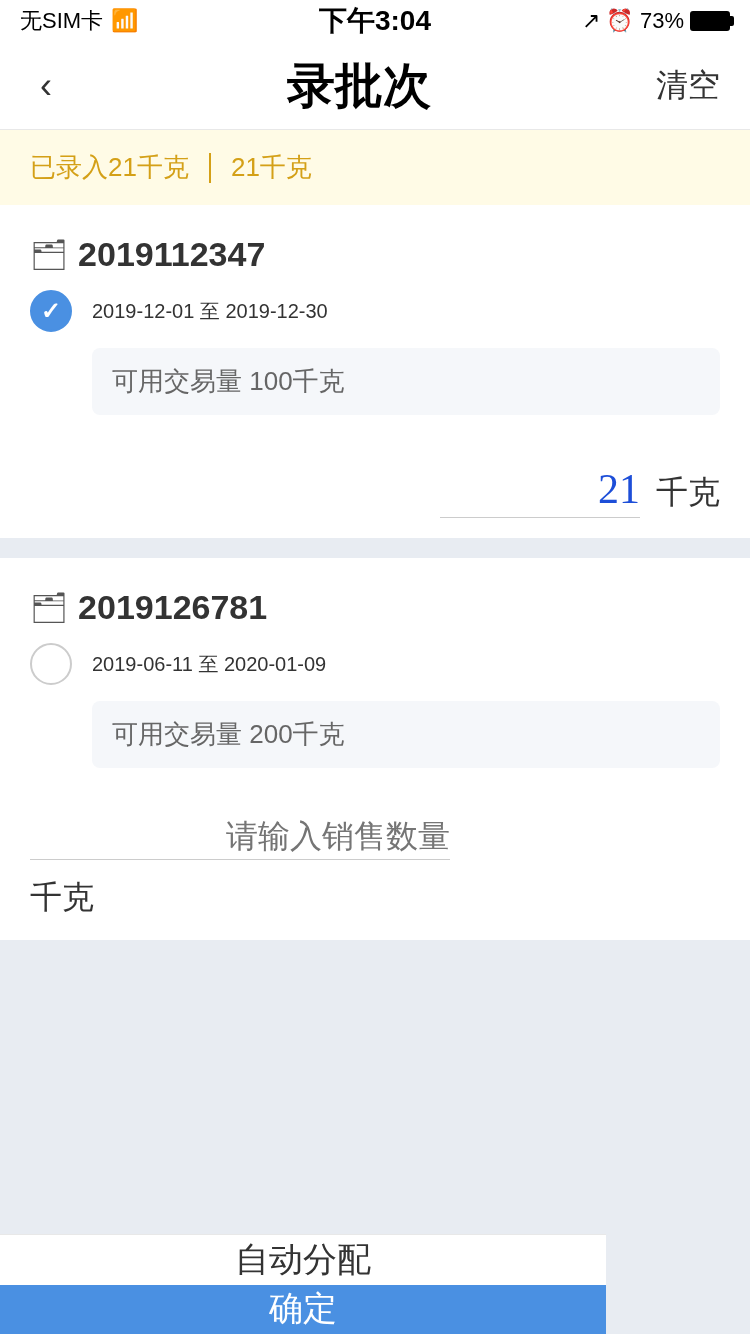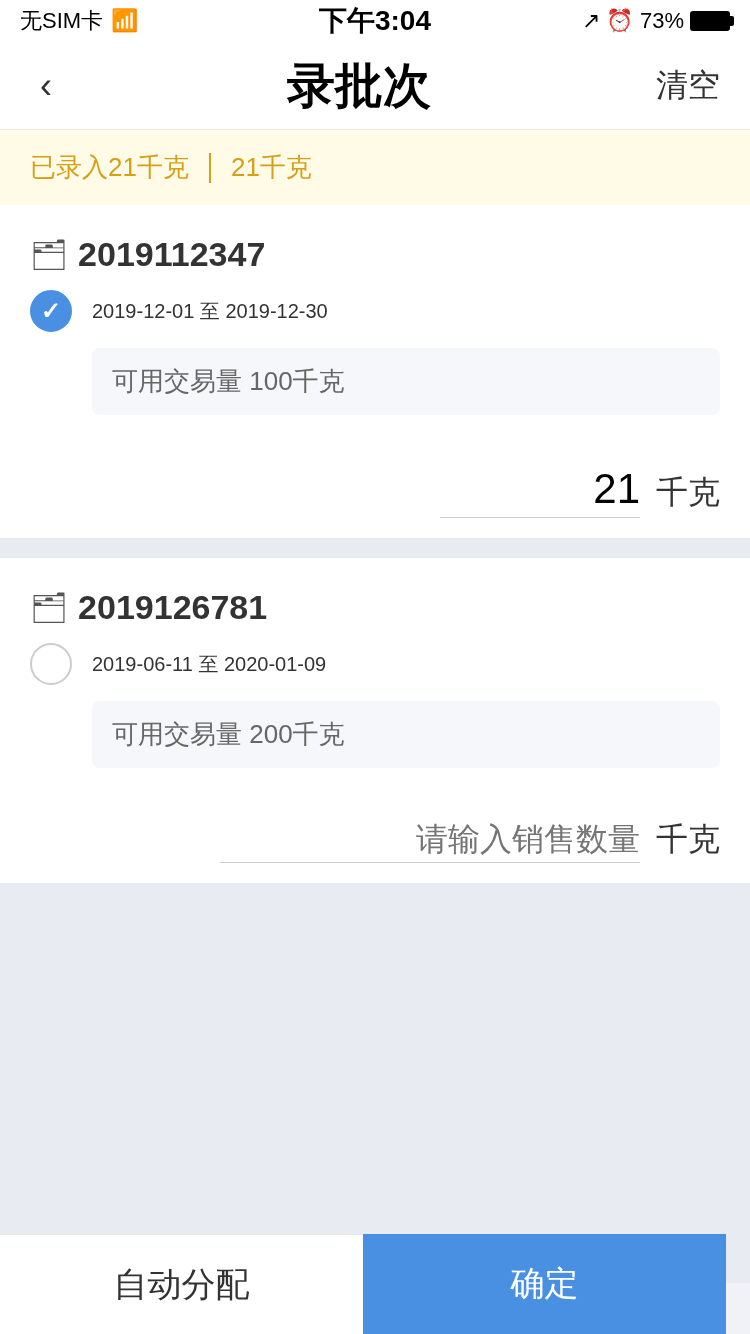--- a/index.html
+++ b/index.html
@@ -183,22 +183,23 @@
     .qty-row {
       display: flex;
       align-items: baseline;
       justify-content: flex-end;
       padding: 20px 30px;
       background: #fff;
       gap: 16px;
     }
     .qty-value {
       font-size: 42px;
-      color: #000000;
+      color: #1d4ed8;
       font-weight: 500;
+      font-family: Liberation Serif, serif;
     }
     .qty-unit {
       font-size: 32px;
       color: #333;
     }
     .qty-underline {
       border-bottom: 1px solid #ccc;
       padding-bottom: 4px;
       min-width: 200px;
       text-align: right;
@@ -211,20 +212,21 @@
     }
 
     
     .input-row {
       display: flex;
       align-items: baseline;
       justify-content: flex-end;
       padding: 20px 30px;
       background: #fff;
       gap: 16px;
+      flex-direction: column;
     }
     .qty-input {
       font-size: 32px;
       color: #ccc;
       text-align: right;
       border: none;
       outline: none;
       background: transparent;
       min-width: 200px;
     }
@@ -238,24 +240,25 @@
       background: #e8ecf2;
       flex: 1;
       min-height: 400px;
     }
 
     
     .bottom-bar {
       position: fixed;
       bottom: 0;
       left: 0;
-      width: 726px;
+      width: 606px;
       height: 100px;
       display: flex;
       z-index: 100;
+      flex-direction: column;
     }
     .btn-auto {
       flex: 1;
       background: #fff;
       border: none;
       font-size: 34px;
       color: #333;
       display: flex;
       align-items: center;
       justify-content: center;

